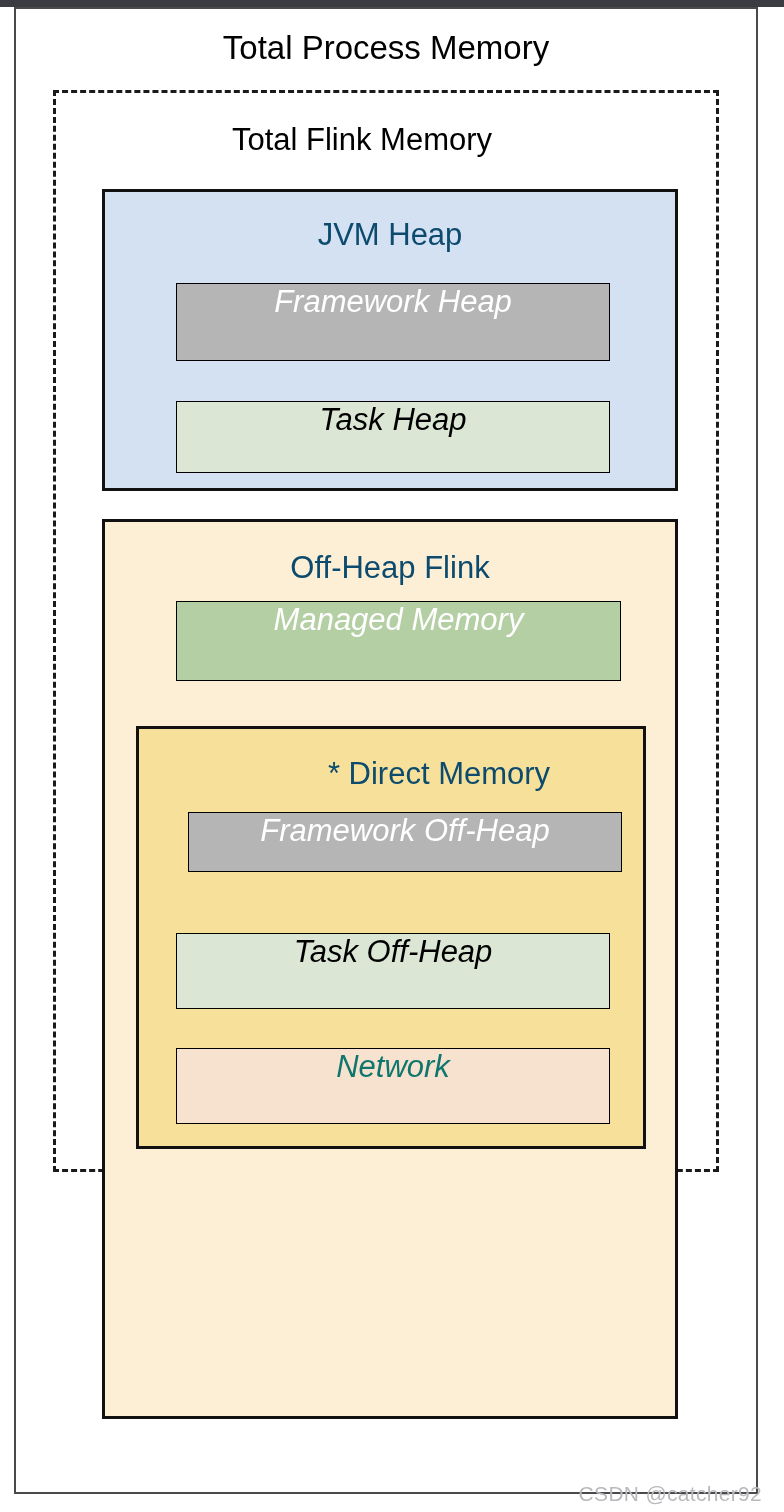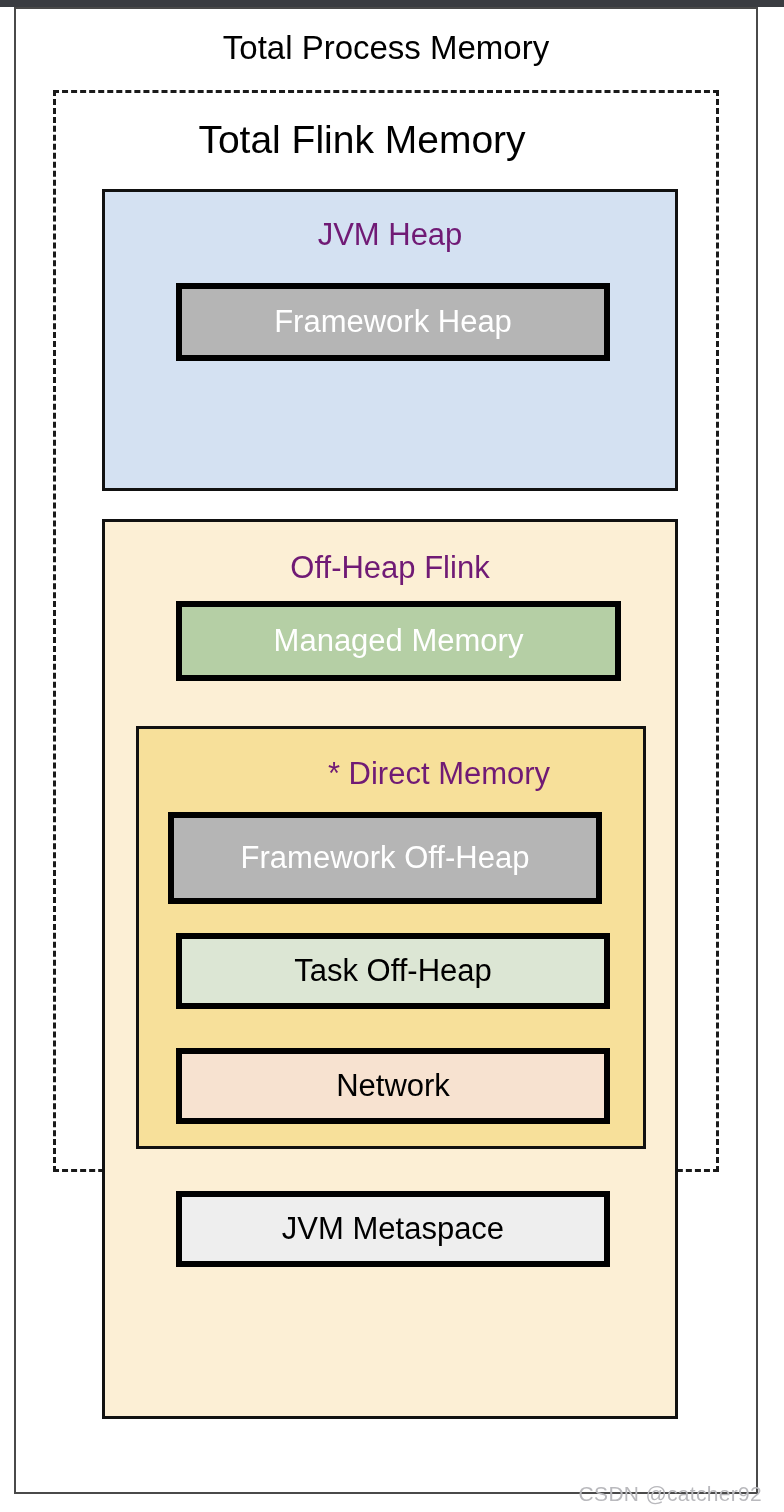--- a/index.html
+++ b/index.html
@@ -57,37 +57,37 @@
   #title-total-process {
     left: 14px; top: 28px;
     width: 744px;
     font-size: 33px;
     line-height: 40px;
   }
 
   #title-total-flink {
     left: 53px; top: 120px;
     width: 618px;
-    font-size: 39px;
+    font-size: 31px;
     line-height: 40px;
   }
 
   
   .block {
     position: absolute;
     border: 3px solid #111111;
   }
 
   .block-label {
     position: absolute;
     left: 0;
     width: 100%;
     text-align: center;
     white-space: nowrap;
-    color: #701a75;
+    color: #0c4a6e;
   }
 
   
   #jvm-heap-box {
     left: 102px; top: 189px;
     width: 576px; height: 302px;
     background: #d4e1f2;
   }
   #jvm-heap-title {
     top: 23px;
@@ -116,49 +116,49 @@
   #direct-memory-title {
     top: 25px;
     font-size: 31px;
     line-height: 40px;
     margin-left: 48px;
   }
 
   
   .bar {
     position: absolute;
-    border: 6px solid #000000;
+    border: 1px solid #000000;
     display: flex;
-    align-items: center;
     justify-content: center;
     white-space: nowrap;
+    font-style: italic;
   }
   .bar span {
     font-size: 31px;
     line-height: 36px;
   }
 
   .bar-dark  { background: #b5b5b5; }
   .bar-dark span  { color: #ffffff; }
   .bar-green { background: #dce6d4; }
   .bar-green span { color: #000000; }
   .bar-mgreen { background: #b5cfa5; }
   .bar-mgreen span { color: #ffffff; }
   .bar-peach { background: #f7e2d0; }
-  .bar-peach span { color: #000000; }
+  .bar-peach span { color: #0f766e; }
   .bar-gray  { background: #eeeeee; }
   .bar-gray span  { color: #000000; }
 
   
   #framework-heap-bar { left: 176px; top: 283px; width: 434px; height: 78px; }
   #task-heap-bar      { left: 176px; top: 401px; width: 434px; height: 72px; }
 
   #managed-memory-bar { left: 176px; top: 601px; width: 445px; height: 80px; }
 
-  #framework-offheap-bar { left: 168px; top: 812px; width: 434px; height: 92px; }
+  #framework-offheap-bar { left: 188px; top: 812px; width: 434px; height: 60px; }
   #task-offheap-bar      { left: 176px; top: 933px; width: 434px; height: 76px; }
   #network-bar           { left: 176px; top: 1048px; width: 434px; height: 76px; }
 
   #jvm-metaspace-bar { left: 176px; top: 1191px; width: 434px; height: 76px; }
   #jvm-overhead-bar  { left: 176px; top: 1310px; width: 434px; height: 76px; }
 
   
   #watermark {
     position: absolute;
     right: 22px; bottom: 6px;
@@ -192,37 +192,37 @@
   </div>
 
   <div class="block" id="direct-memory-box">
     <div class="block-label" id="direct-memory-title">* Direct Memory</div>
   </div>
 
   <div class="bar bar-dark" id="framework-heap-bar">
     <span>Framework Heap</span>
   </div>
 
+  <div class="bar bar-green" id="task-heap-bar">
+    <span>Task Heap</span>
+  </div>
 
   <div class="bar bar-mgreen" id="managed-memory-bar">
     <span>Managed Memory</span>
   </div>
 
   <div class="bar bar-dark" id="framework-offheap-bar">
     <span>Framework Off-Heap</span>
   </div>
 
   <div class="bar bar-green" id="task-offheap-bar">
     <span>Task Off-Heap</span>
   </div>
 
   <div class="bar bar-peach" id="network-bar">
     <span>Network</span>
   </div>
 
-  <div class="bar bar-gray" id="jvm-metaspace-bar">
-    <span>JVM Metaspace</span>
-  </div>
 
 
   <div id="watermark">CSDN @catcher92</div>
 
 </div>
 
 </body></html>

